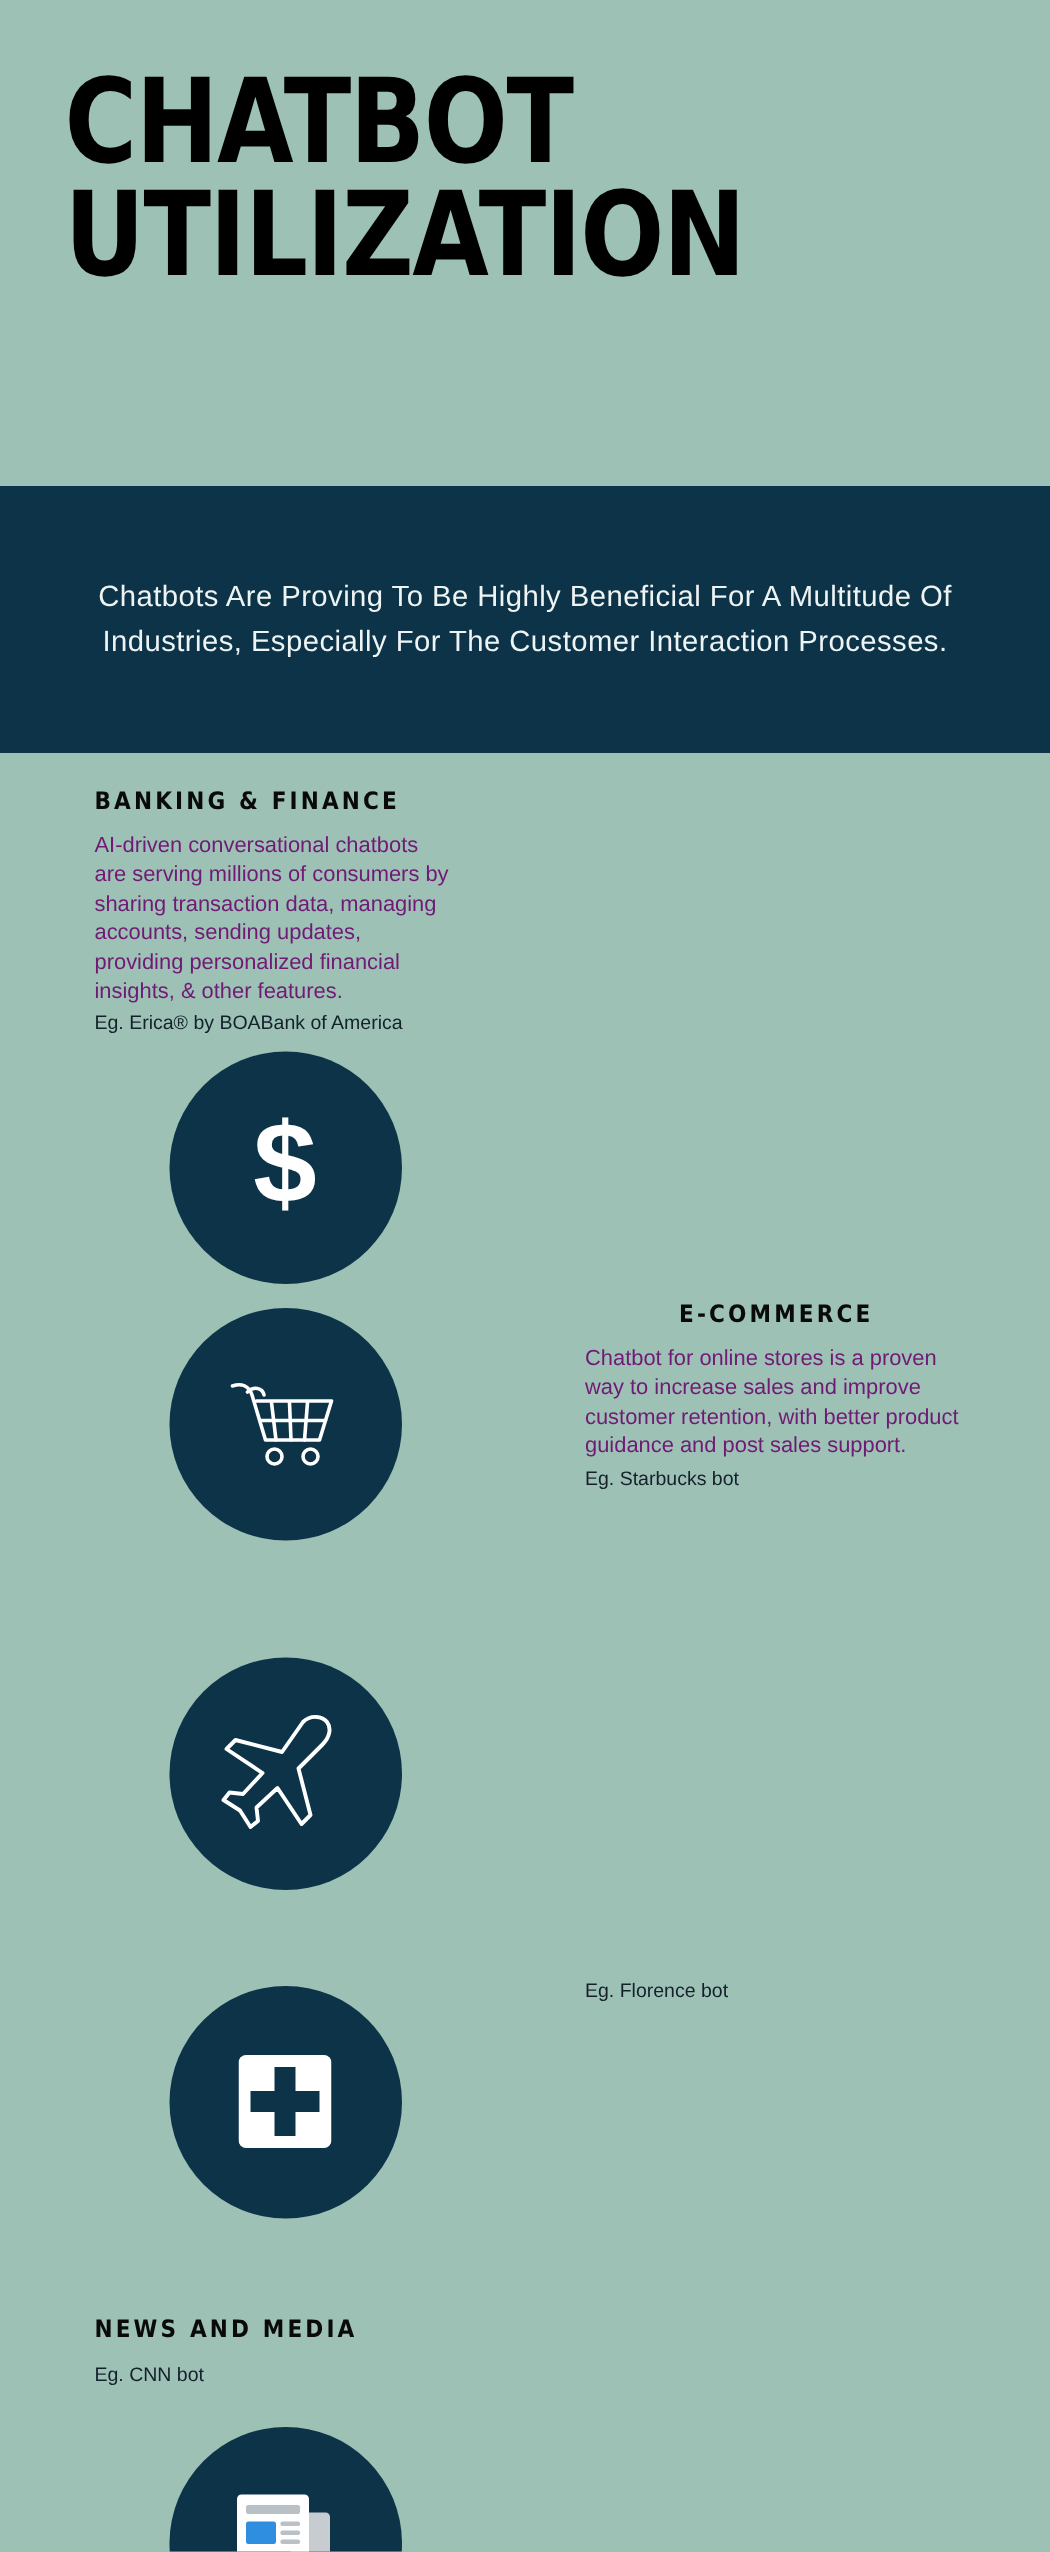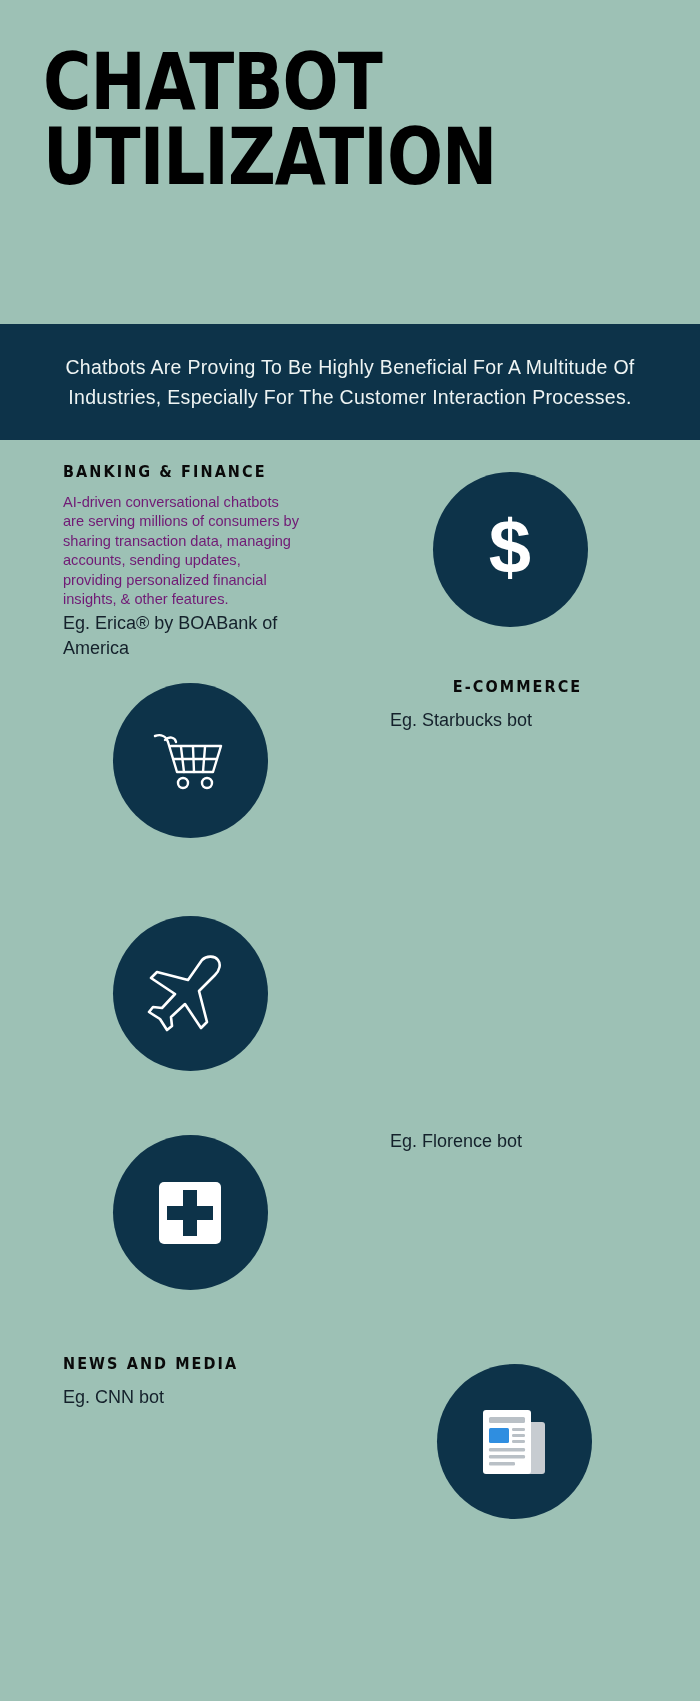--- a/index.html
+++ b/index.html
@@ -30,21 +30,21 @@
     color: #000000;
     margin: 0;
     transform: scaleX(0.94);
     transform-origin: left top;
     white-space: pre-line;
   }
 
   
   .subtitle-band {
     background: #0d3349;
-    height: 116px;
+    height: 178px;
     display: flex;
     align-items: center;
     justify-content: center;
     box-sizing: border-box;
     padding: 0 60px;
   }
   .subtitle-text {
     color: #eef4f3;
     font-size: 19.5px;
     line-height: 1.55;
@@ -57,21 +57,21 @@
   
   .sections {
     padding: 0;
   }
   .section {
     display: flex;
     align-items: flex-start;
     position: relative;
     min-height: 205px;
   }
-  .section.left-text { flex-direction: row; }
+  .section.left-text { flex-direction: column; }
   .section.right-text { flex-direction: row-reverse; }
 
   .text-col {
     width: 320px;
     box-sizing: border-box;
   }
   .section.left-text .text-col { padding: 0 18px 0 63px; text-align: left; }
   .section.right-text .text-col { padding: 0 55px 0 10px; text-align: left; }
 
   .icon-col {
@@ -96,21 +96,21 @@
 
   .sec-body {
     color: #701a75;
     font-size: 14.6px;
     line-height: 1.33;
     margin: 0;
     font-weight: 400;
   }
   .sec-eg {
     color: #14212b;
-    font-size: 18px;
+    font-size: 13px;
     line-height: 1.35;
     margin: 2px 0 0 0;
     font-weight: 400;
   }
 
   
   .circle {
     width: 155px;
     height: 155px;
     border-radius: 50%;
@@ -168,20 +168,21 @@
             <text x="32" y="62" text-anchor="middle" font-family="Liberation Sans, sans-serif" font-size="76" font-weight="700" fill="#ffffff">$</text>
           </svg>
         </span>
       </div>
     </div>
   </div>
 
   <div class="section right-text sec-ecom">
     <div class="text-col">
       <h2 class="sec-heading align-right">E-COMMERCE</h2>
+      <p class="sec-body">Chatbot for online stores is a proven way to increase sales and improve customer retention, with better product guidance and post sales support.</p>
       <p class="sec-eg">Eg. Starbucks bot</p>
     </div>
     <div class="icon-col">
       <div class="circle">
         <span>
           <svg width="78" height="62" viewBox="0 0 78 62" fill="none" stroke="#ffffff" stroke-width="2.4" stroke-linecap="round" stroke-linejoin="round" xmlns="http://www.w3.org/2000/svg">
             <path d="M4 6 C10 4 15 6 17 12 L26 42 L62 42 L70 16 L20 16"></path>
             <path d="M14 10 C18 6 24 7 25 12"></path>
             <line x1="30" y1="17" x2="33" y2="42"></line>
             <line x1="42" y1="17" x2="43" y2="42"></line>

